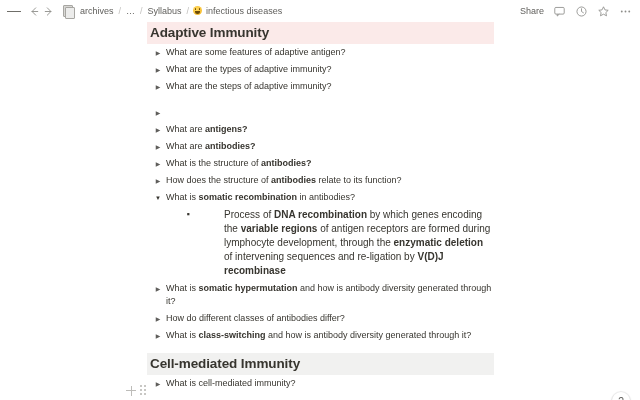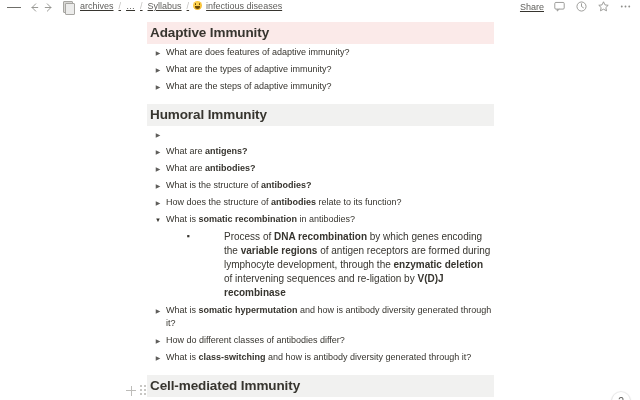--- a/index.html
+++ b/index.html
@@ -17,24 +17,23 @@
     -webkit-font-smoothing: antialiased;
   }
 
   
   .topbar {
     position: absolute;
     top: 0; left: 0;
     width: 640px;
     height: 22px;
     display: flex;
-    align-items: flex-start;
+    align-items: center;
     box-sizing: border-box;
     padding: 0 8px 0 7px;
-    text-decoration: underline;
   }
   .tb-icon {
     display: inline-flex;
     align-items: center;
     justify-content: center;
     color: #9b9a97;
     flex: 0 0 auto;
   }
   .hamburger { width: 14px; height: 14px; margin-right: 7px; }
   .hamburger span {
@@ -329,32 +328,31 @@
       </svg>
     </div>
   </div>
 </div>
 
 <div class="page">
   <div class="content" id="doc-content">
       <div class="heading hl-pink">Adaptive Immunity</div>
       <div class="row lvl1">
         <span class="toggle-arrow">▶</span>
-        <span class="row-text"><span>What are does features of adaptive immunity?</span></span>
+        <span class="row-text"><span>What are some features of adaptive antigen?</span></span>
       </div>
       <div class="row lvl1">
         <span class="toggle-arrow">▶</span>
         <span class="row-text"><span>What are the types of adaptive immunity?</span></span>
       </div>
       <div class="row lvl1">
         <span class="toggle-arrow">▶</span>
         <span class="row-text"><span>What are the steps of adaptive immunity?</span></span>
       </div>
       <div class="sp-before-h"></div>
-      <div class="heading hl-gray">Humoral Immunity</div>
       <div class="row lvl1">
         <span class="toggle-arrow">▶</span>
       </div>
       <div class="row lvl1">
         <span class="toggle-arrow">▶</span>
         <span class="row-text"><span>What are </span><b>antigens?</b></span>
       </div>
       <div class="row lvl1">
         <span class="toggle-arrow">▶</span>
         <span class="row-text"><span>What are </span><b>antibodies?</b></span>

